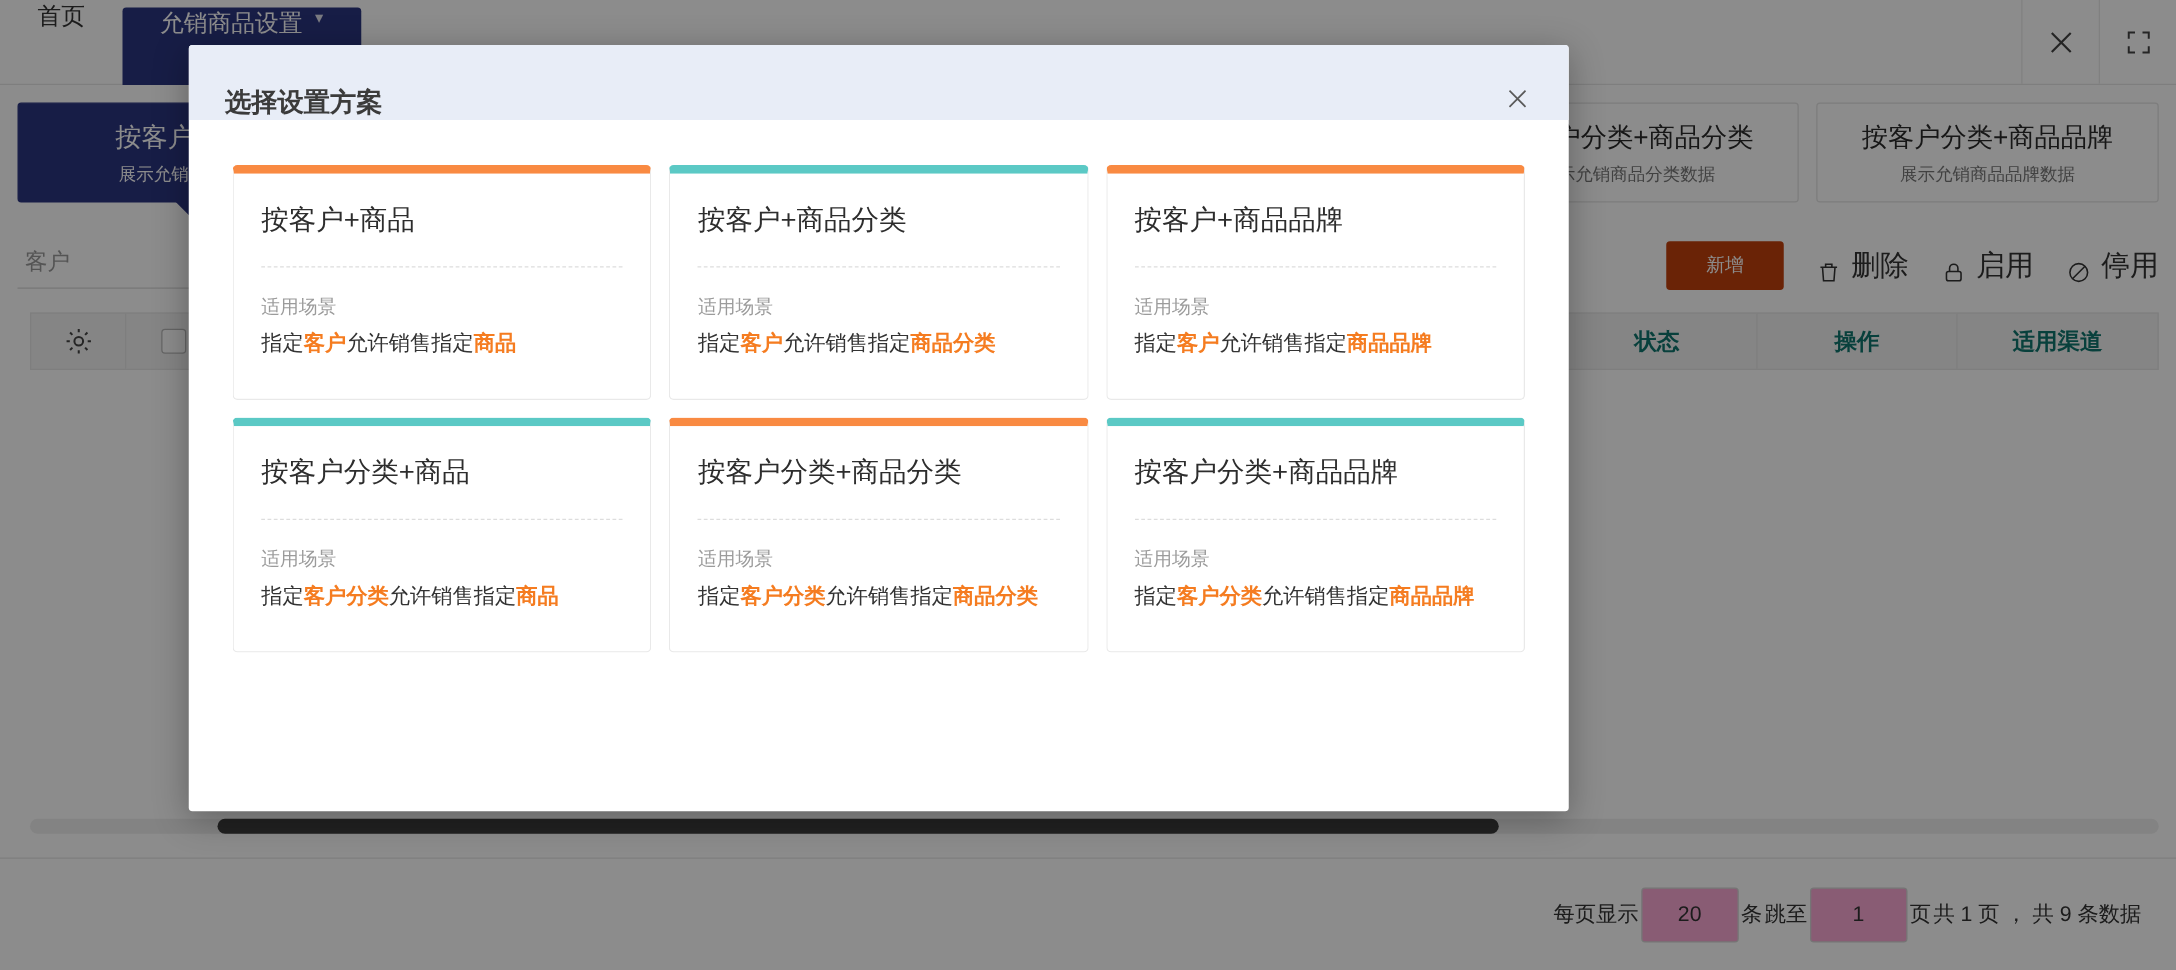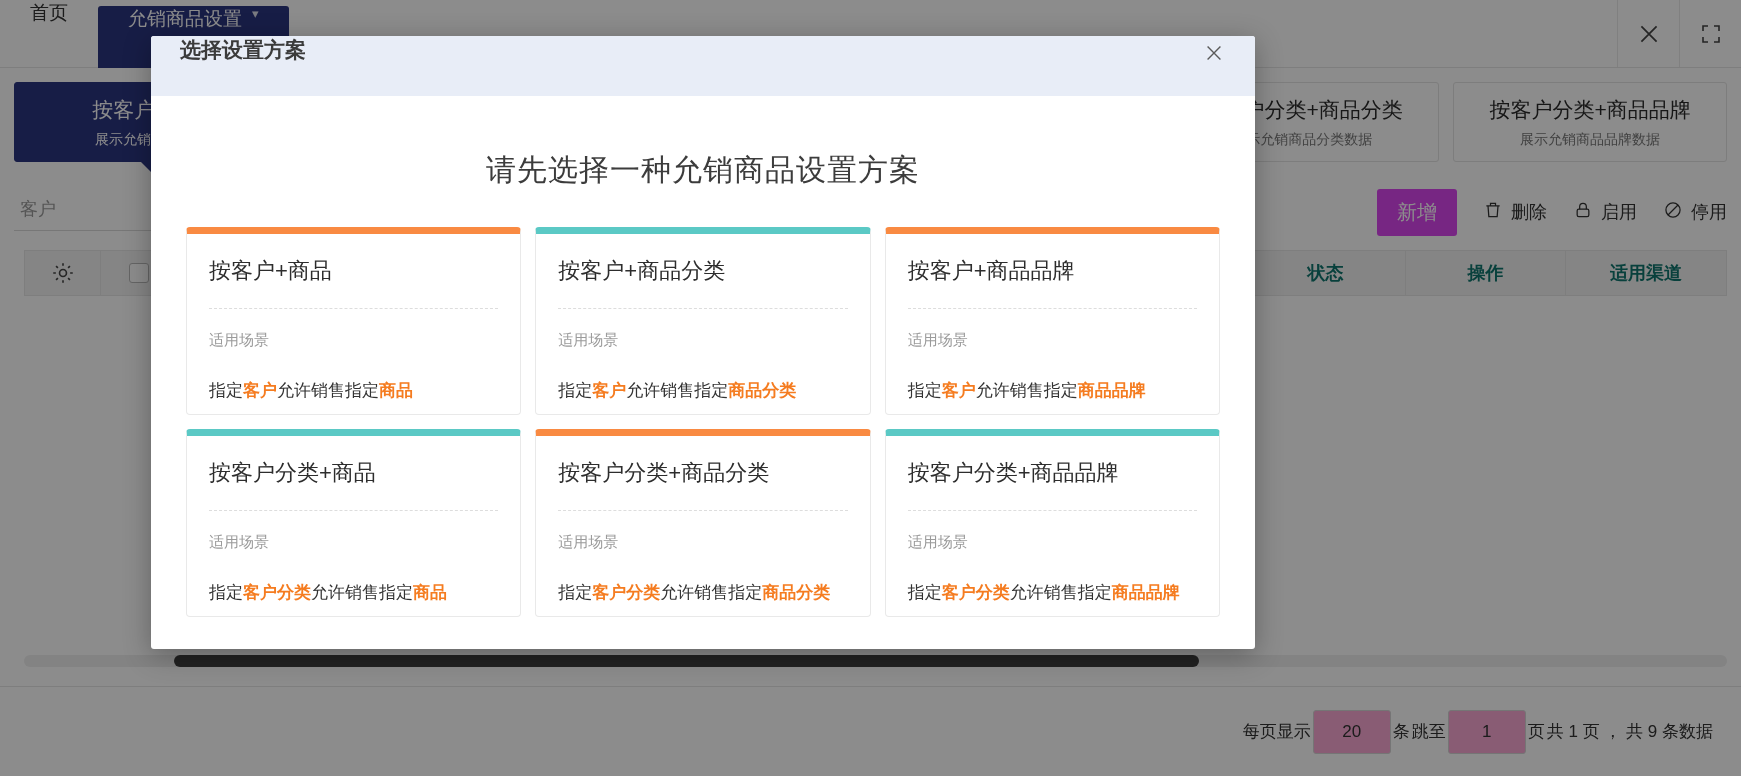--- a/index.html
+++ b/index.html
@@ -73,27 +73,27 @@
     display: flex; align-items: center;
   }
   .search-field {
     width: 300px; border: none; border-bottom: 1px solid #d9d9d9;
     font-size: 18px; color: #333; padding: 6px 6px 10px 6px; outline: none;
     background: transparent;
   }
   .search-field::placeholder { color: #9a9a9a; }
   .toolbar { margin-left: auto; display: flex; align-items: center; gap: 26px; }
   .btn-primary {
-    background: #d946ef; color: #fff; border: none; border-radius: 3px;
-    font-size: 20px; padding: 10px 20px; cursor: pointer;
+    background: #c2410c; color: #fff; border: none; border-radius: 3px;
+    font-size: 15px; padding: 10px 32px; cursor: pointer;
     font-family: inherit;
   }
   .tool-btn {
-    display: flex; align-items: flex-start; gap: 8px;
-    font-size: 18px; color: #333; cursor: pointer; background: none;
+    display: flex; align-items: flex-end; gap: 8px;
+    font-size: 23px; color: #333; cursor: pointer; background: none;
     border: none; font-family: Liberation Serif, serif;
   }
   .tool-btn svg { width: 20px; height: 20px; }
 
   
   .table-head {
     position: absolute; top: 250px; left: 24px; right: 14px; height: 46px;
     background: #f2f2f2; border: 1px solid #e6e6e6;
     display: flex; align-items: stretch;
   }
@@ -144,21 +144,21 @@
   
   #modal {
     position: absolute; z-index: 60;
     left: 151px; top: 36px; width: 1104px; height: 613px;
     background: #ffffff; border-radius: 3px;
     box-shadow: 0 6px 28px rgba(0,0,0,.30);
     display: flex; flex-direction: column;
     overflow: hidden;
   }
   .modal-head {
-    height: 60px; background: #e8edf7; display: flex; align-items: flex-start;
+    height: 60px; background: #e8edf7; display: flex; align-items: flex-end;
     padding: 0 24px 0 29px; flex: 0 0 60px;
   }
   .modal-title { font-size: 21px; font-weight: bold; color: #3b3b3b; }
   .modal-close {
     margin-left: auto; width: 34px; height: 34px; cursor: pointer;
     display: flex; align-items: center; justify-content: center;
     color: #5a5a5a;
   }
   .modal-body { flex: 1 1 auto; padding: 36px 35px 0 35px; }
   .modal-heading {
@@ -176,21 +176,21 @@
     padding: 22px 22px 0 22px; cursor: pointer;
     display: flex; flex-direction: column;
   }
   .plan-card.accent-teal { border-top-color: #5bc9c5; }
   .plan-card.accent-orange { border-top-color: #f98a42; }
   .plan-title {
     font-size: 22px; color: #2d2d2d; margin-bottom: 22px; white-space: nowrap;
   }
   .plan-sep { border-top: 1px dashed #dddddd; margin-bottom: 22px; }
   .plan-scene-label { font-size: 15px; color: #9b9b9b; margin-bottom: 8px; }
-  .plan-desc { font-size: 17px; color: #333; white-space: nowrap; margin-top: 21px; }
+  .plan-desc { font-size: 17px; color: #333; white-space: nowrap; }
   .plan-desc b { color: #f57c20; font-weight: bold; }
 </style>
 </head>
 <body>
 
 <div id="app-root">
 
   <div class="tabbar">
     <div class="tab">
       <span>首页</span>
@@ -307,21 +307,20 @@
   <div class="modal-head">
     <span class="modal-title">选择设置方案</span>
     <span class="modal-close">
       <svg viewBox="0 0 24 24" width="22" height="22" fill="none" stroke="currentColor" stroke-width="1.5">
         <path d="M5 5 L19 19 M19 5 L5 19"></path>
       </svg>
     </span>
   </div>
 
   <div class="modal-body">
-    <div class="modal-heading">请先选择一种允销商品设置方案</div>
 
     <div class="card-grid">
 
       <div class="plan-card accent-orange">
         <div class="plan-title">按客户+商品</div>
         <div class="plan-sep"></div>
         <div class="plan-scene-label">适用场景</div>
         <div class="plan-desc"><span>指定</span><b>客户</b><span>允许销售指定</span><b>商品</b></div>
       </div>
 

